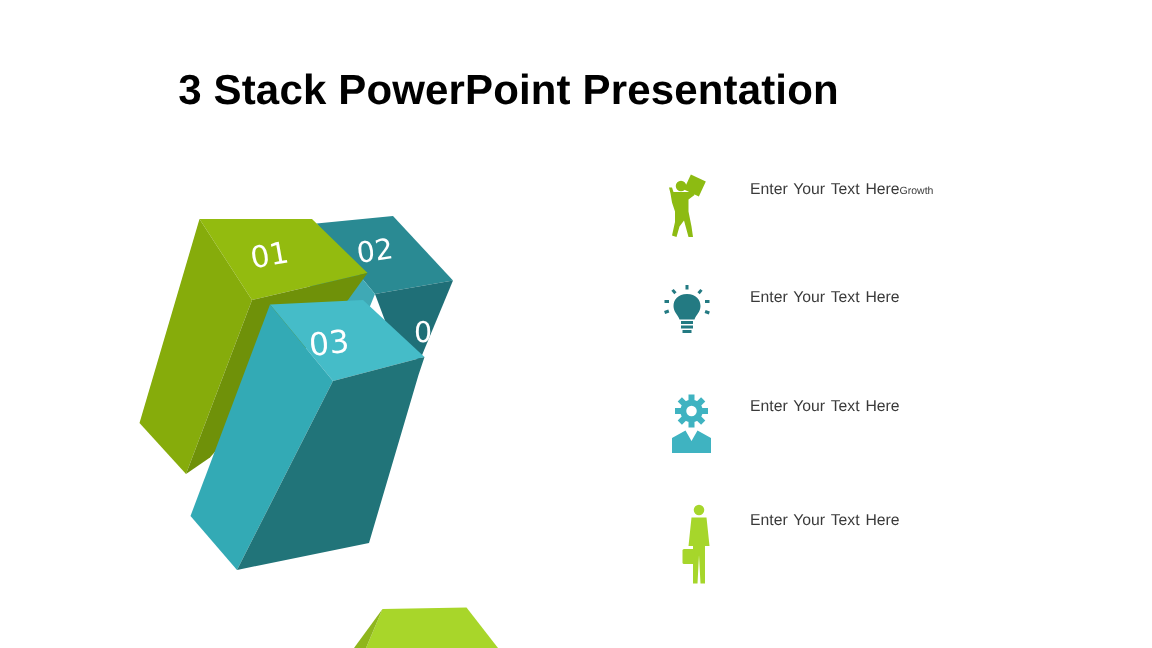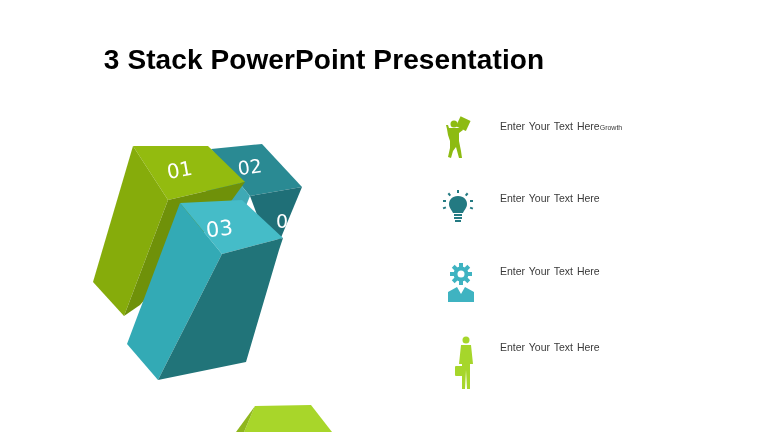--- a/index.html
+++ b/index.html
@@ -4,21 +4,21 @@
 <style>
   html, body { margin: 0; padding: 0; }
   body {
     width: 768px; height: 432px; overflow: hidden;
     background: #ffffff; position: relative;
     font-family: "Liberation Sans", sans-serif;
   }
   .title {
     position: absolute; left: 0; top: 44px; width: 648px;
     text-align: center; font-weight: bold; font-size: 28px;
-    color: #000000; letter-spacing: 0.1px;
+    color: #000000; letter-spacing: 0.1px; padding-left: 15px;
   }
   .stack { position: absolute; left: 0; top: 0; width: 768px; height: 432px; }
   .item {
     position: absolute; left: 438px; width: 300px; height: 60px;
   }
   .item .icon { position: absolute; left: 0; top: 0; width: 40px; height: 60px; }
   .item .text {
     position: absolute; left: 62px; top: 5px;
     font-size: 10.5px; color: #3a3a3a; white-space: nowrap; word-spacing: 1px;
   }

